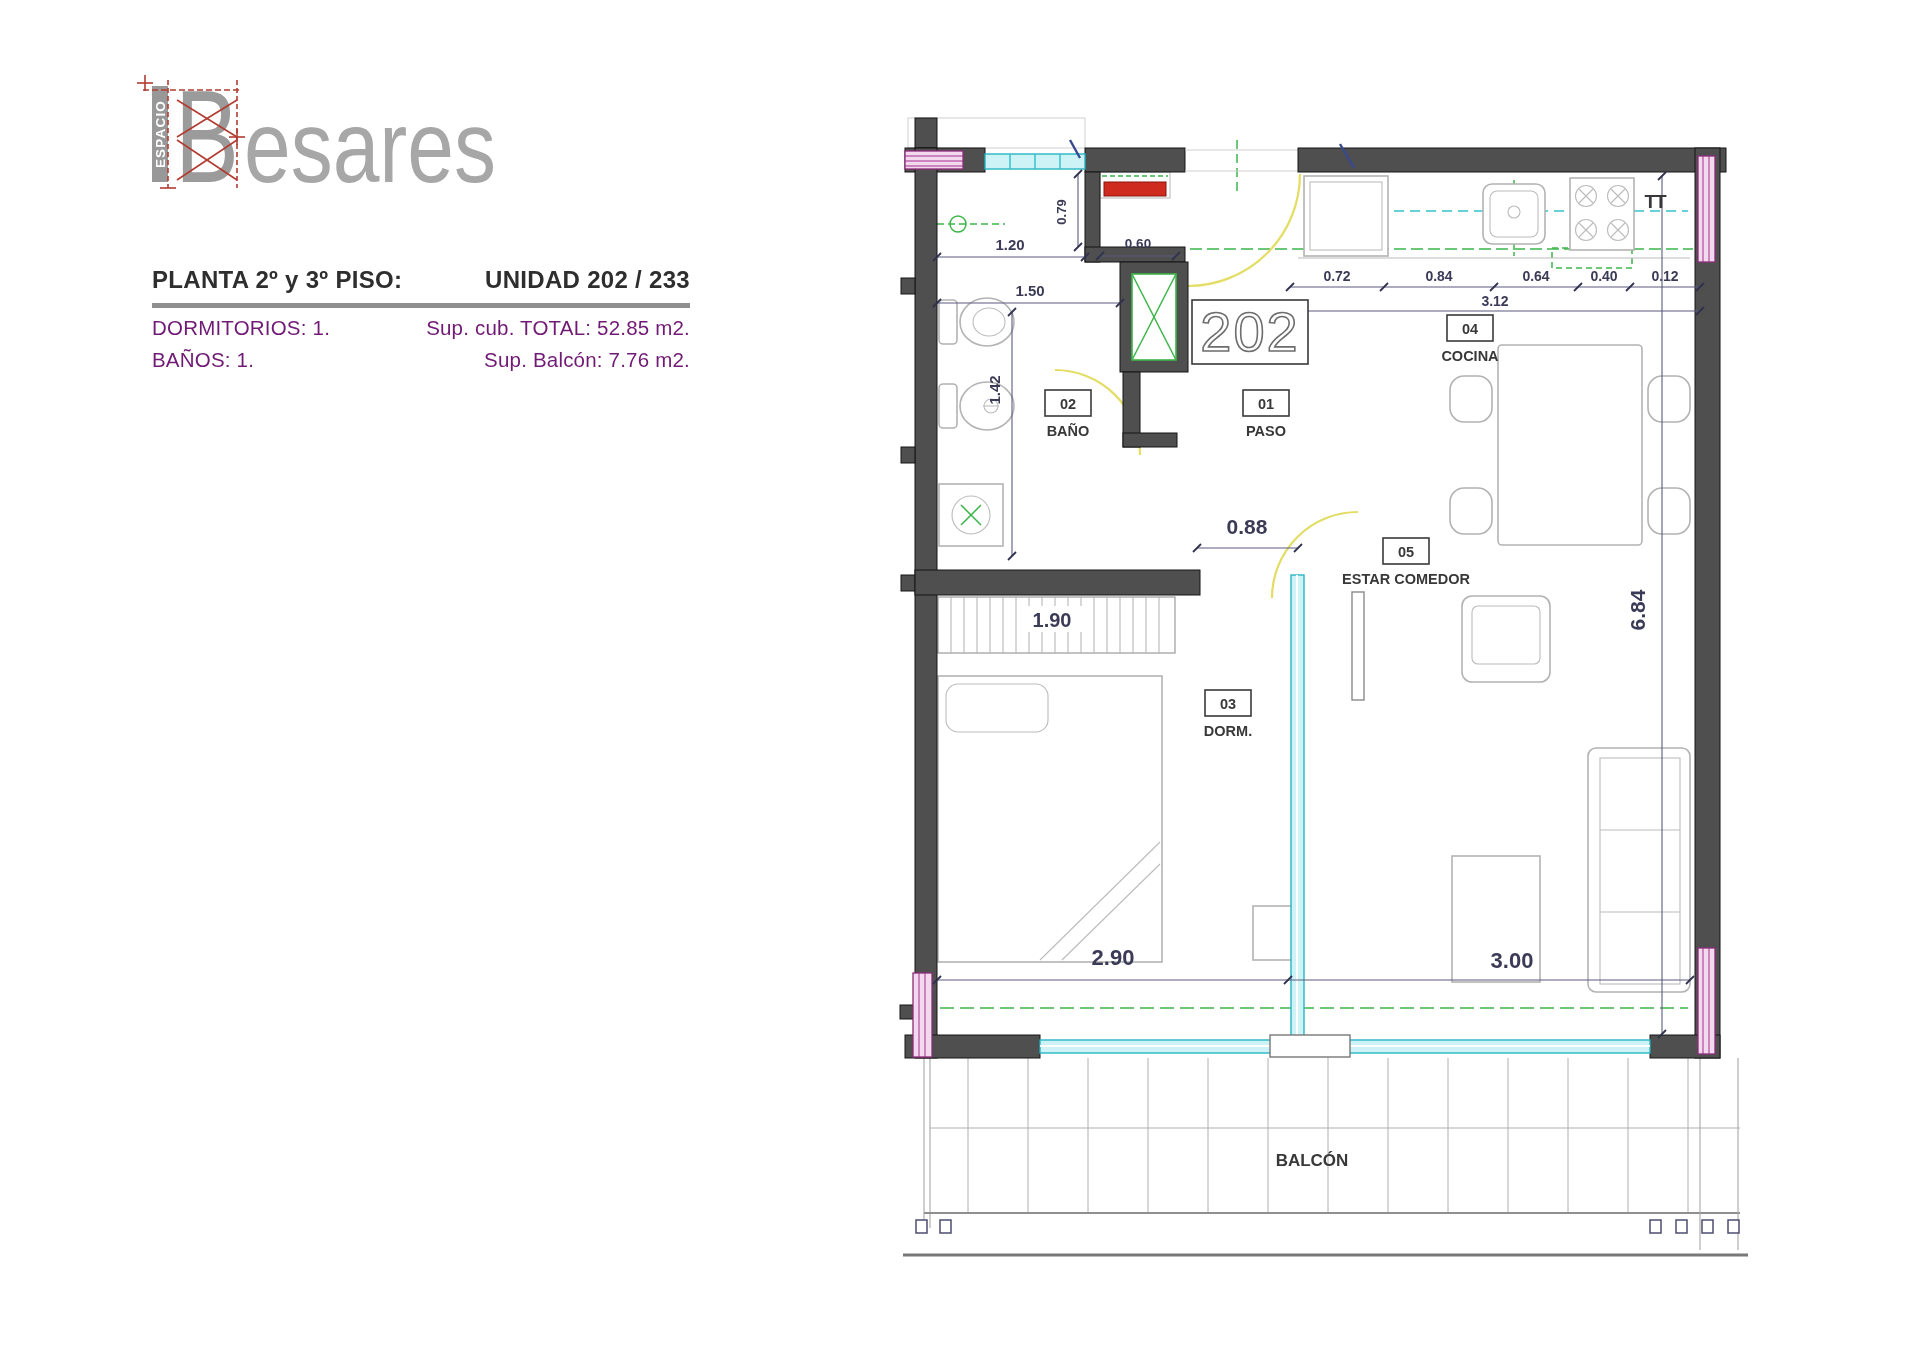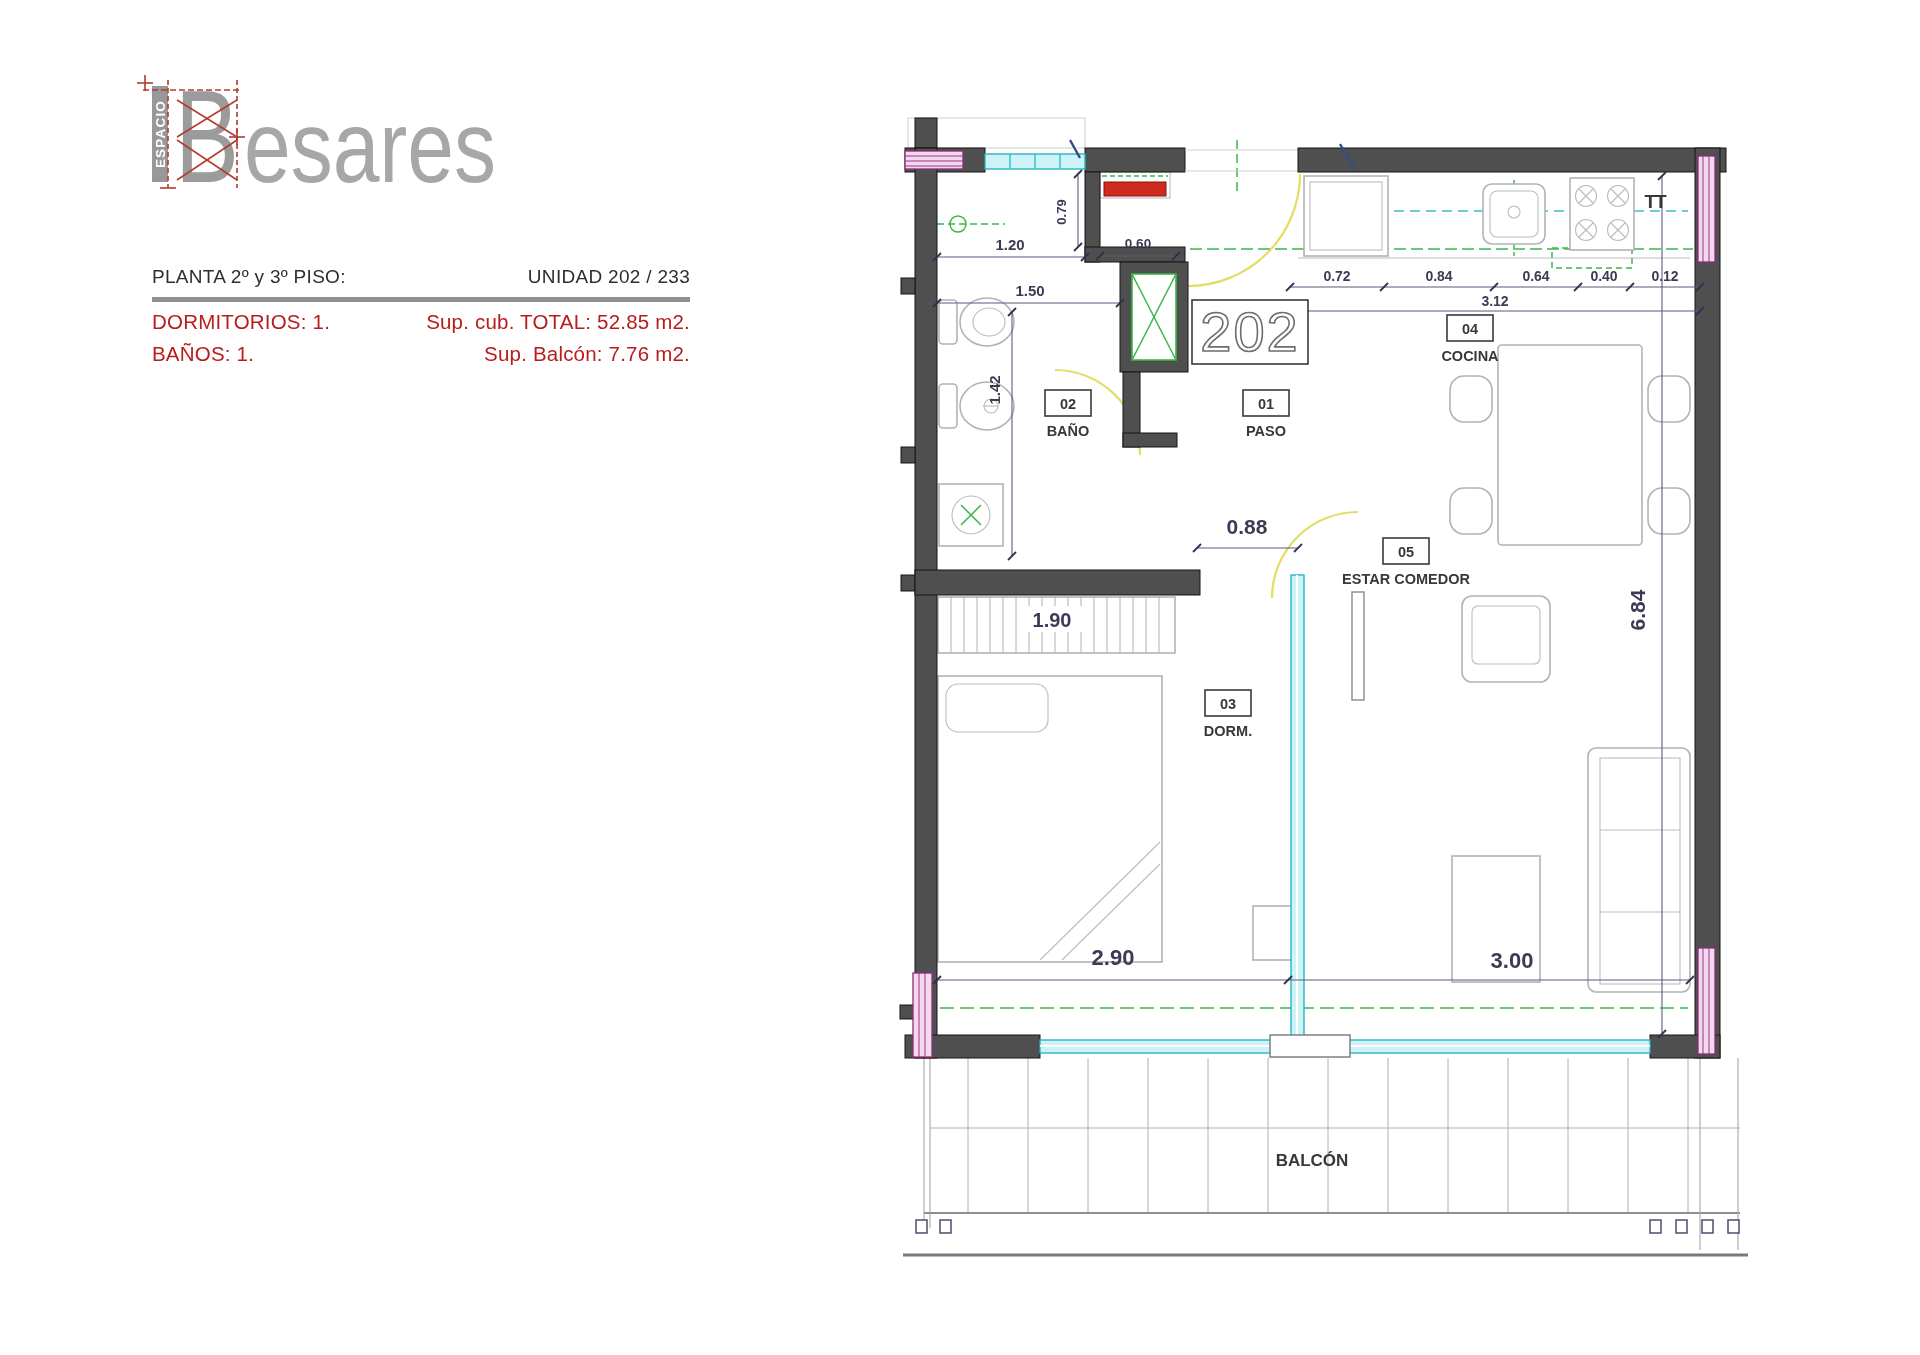--- a/index.html
+++ b/index.html
@@ -1,23 +1,23 @@
 <!DOCTYPE html>
 <html><head>
 <meta charset="utf-8">
 <style>
   html,body{margin:0;padding:0;background:#fff;}
   .page{position:relative;width:1920px;height:1355px;background:#ffffff;overflow:hidden;
         font-family:"Liberation Sans",sans-serif;}
   .logo{position:absolute;left:120px;top:58px;}
   .header{position:absolute;left:152px;top:266px;width:538px;}
-  .title-row{display:flex;justify-content:space-between;font-weight:normal;font-size:19px;
+  .title-row{display:flex;justify-content:space-between;font-weight:bold;font-size:24px;
              color:#2e2e2e;letter-spacing:.3px;}
   .rule{height:5px;background:#8f8f8f;margin-top:9px;}
-  .spec-row{display:flex;justify-content:space-between;font-size:20.5px;color:#b91c1c;
+  .spec-row{display:flex;justify-content:space-between;font-size:20.5px;color:#701a75;
             margin-top:8px;letter-spacing:.2px;}
   .planwrap{position:absolute;left:898px;top:112px;}
   
   .wall{fill:#4f4f4f;stroke:#161616;stroke-width:1;}
   .thinline{stroke:#cfcfcf;stroke-width:1;}
   .furn{fill:#ffffff;stroke:#b3b3b3;stroke-width:1.6;}
   .furn2{fill:none;stroke:#bcbcbc;stroke-width:1.1;}
   .hatchline{stroke:#b0b0b0;stroke-width:1;}
   .balc{stroke:#a7a7a7;stroke-width:1.1;fill:none;}
   .green{stroke:#3cb549;fill:none;stroke-width:1.5;}

